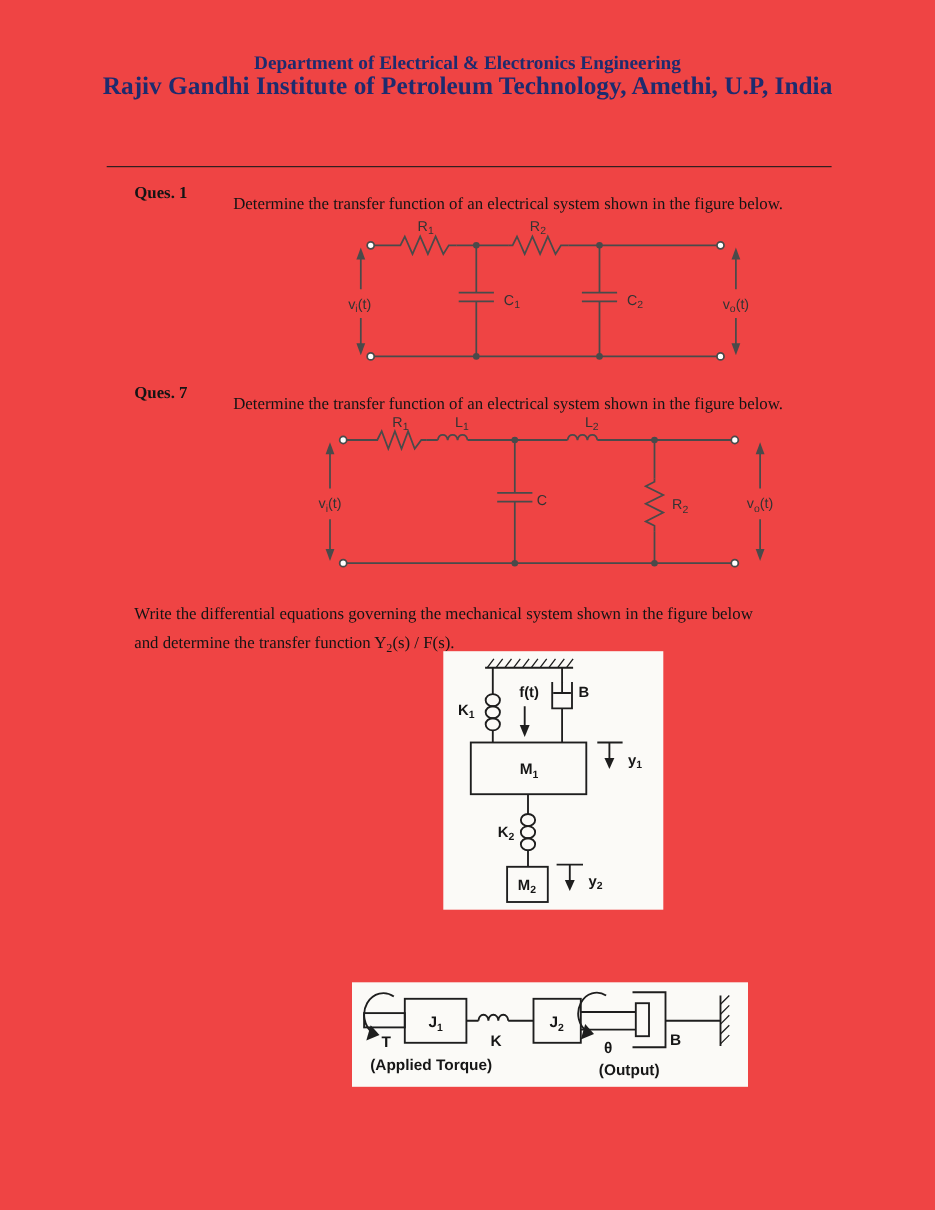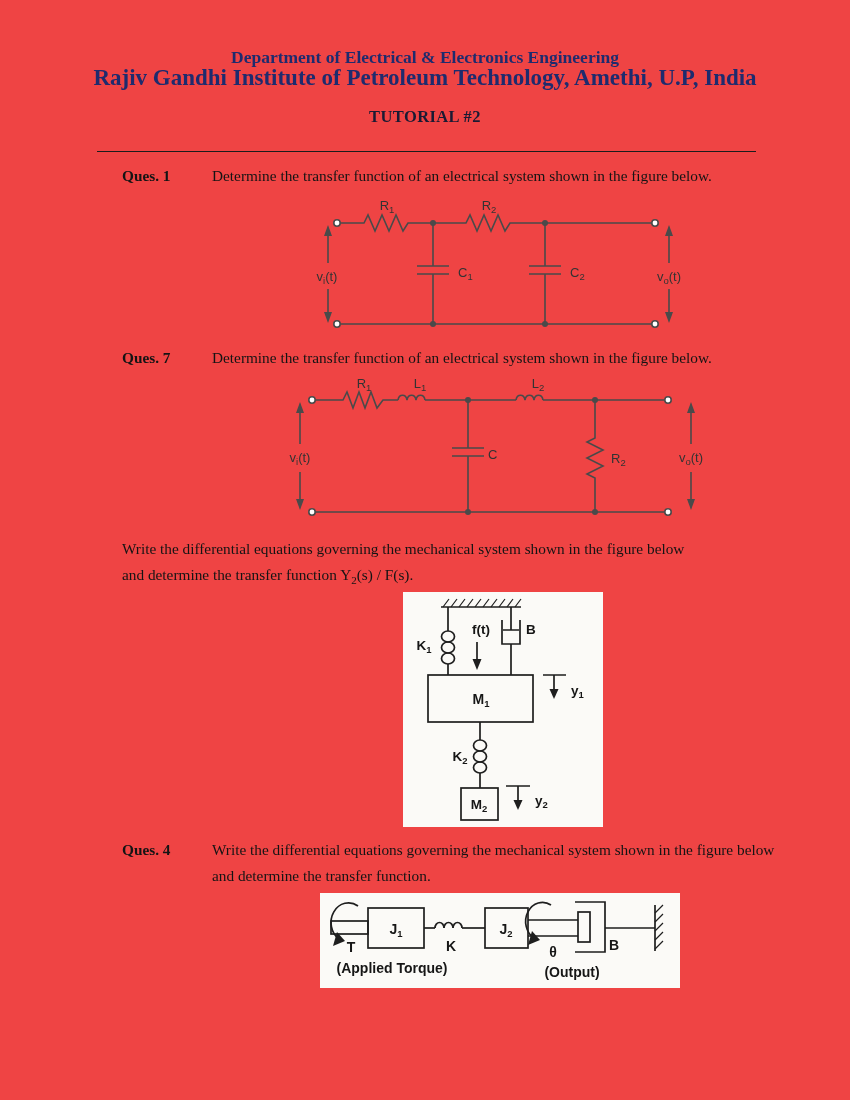--- a/index.html
+++ b/index.html
@@ -6,37 +6,36 @@
   .page{position:relative;width:850px;height:1100px;background:#ef4444;overflow:hidden;
         font-family:"Liberation Serif","DejaVu Serif",serif;color:#141414;}
   .hline{position:absolute;left:0;width:850px;text-align:center;font-weight:bold;color:#1e2b6e;}
   .h1{top:47px;font-size:17.5px;}
   .h2{top:52px;font-size:23px;margin-top:13px;}
   .htut{top:107px;font-size:16.5px;color:#1a1a33;letter-spacing:.4px;}
   .rule{position:absolute;top:151px;left:97px;width:659px;height:0;border-top:1.6px solid #1c1c1c;}
   .qrow{position:absolute;left:122px;width:655px;display:flex;font-size:15.3px;line-height:26px;}
   .q1{top:163px;} .q2{top:345px;} .q3{top:536px;} .q4{top:837px;}
   .qlabel{width:90px;flex:none;font-weight:bold;}
-  .qtext{width:580px;}
+  .qtext{width:580px;margin-top:10px;}
   .qtext sub{font-size:11px;}
   .fig{position:absolute;}
   svg text{font-family:"Liberation Sans","DejaVu Sans",sans-serif;font-size:13px;fill:#333333;}
   svg.scan{background:#fbfaf7;}
   svg.scan text{fill:#161616;font-weight:600;font-size:13.5px;}
   svg text.big{font-size:14px;}
   svg text.mid{text-anchor:middle;}
 </style>
 </head>
 <body>
 
 <div class="page">
 
   <div class="hline h1">Department of Electrical &amp; Electronics Engineering</div>
   <div class="hline h2">Rajiv Gandhi Institute of Petroleum Technology, Amethi, U.P, India</div>
-  <div class="hline htut">TUTORIAL #2</div>
   <div class="rule"></div>
 
   <div class="qrow q1">
     <div class="qlabel">Ques. 1</div>
     <div class="qtext">Determine the transfer function of an electrical system shown in the figure below.</div>
   </div>
 
   <svg class="fig" style="left:290px;top:193px;" width="400" height="145" viewBox="0 0 400 145">
     <g stroke="#4a4a4a" stroke-width="1.6" fill="none">
       <path d="M50,30 H70 M125,30 H172 M227,30 H362 M50,131 H362"></path>
@@ -160,24 +159,20 @@
     <text class="mid" x="21" y="58"><tspan>K</tspan><tspan dy="3" font-size="9.5">1</tspan></text>
     <text class="mid" x="78" y="42">f(t)</text>
     <text x="123" y="42">B</text>
     <text class="mid big" x="78" y="112"><tspan>M</tspan><tspan dy="3" font-size="9.5">1</tspan></text>
     <text x="168" y="103"><tspan>y</tspan><tspan dy="3" font-size="9.5">1</tspan></text>
     <text class="mid" x="57" y="169"><tspan>K</tspan><tspan dy="3" font-size="9.5">2</tspan></text>
     <text class="mid" x="76" y="217"><tspan>M</tspan><tspan dy="3" font-size="9.5">2</tspan></text>
     <text x="132" y="213"><tspan>y</tspan><tspan dy="3" font-size="9.5">2</tspan></text>
   </svg>
 
-  <div class="qrow q4">
-    <div class="qlabel">Ques. 4</div>
-    <div class="qtext">Write the differential equations governing the mechanical system shown in the figure below and determine the transfer function.</div>
-  </div>
 
   <svg class="fig scan" style="left:320px;top:893px;" width="360" height="95" viewBox="0 0 360 95">
     <g stroke="#1e1e1e" stroke-width="1.7" fill="none">
       <rect x="11" y="28" width="37" height="13"></rect>
       <path d="M38,13 A16,18 0 0 0 19,46"></path>
       <rect x="48" y="15" width="56" height="40"></rect>
       <path d="M104,35 H115"></path>
       <path d="M115,35 a4.5,5.5 0 0 1 9,0 a4.5,5.5 0 0 1 9,0 a4.5,5.5 0 0 1 9,0"></path>
       <path d="M142,35 H165"></path>
       <rect x="165" y="15" width="43" height="40"></rect>

